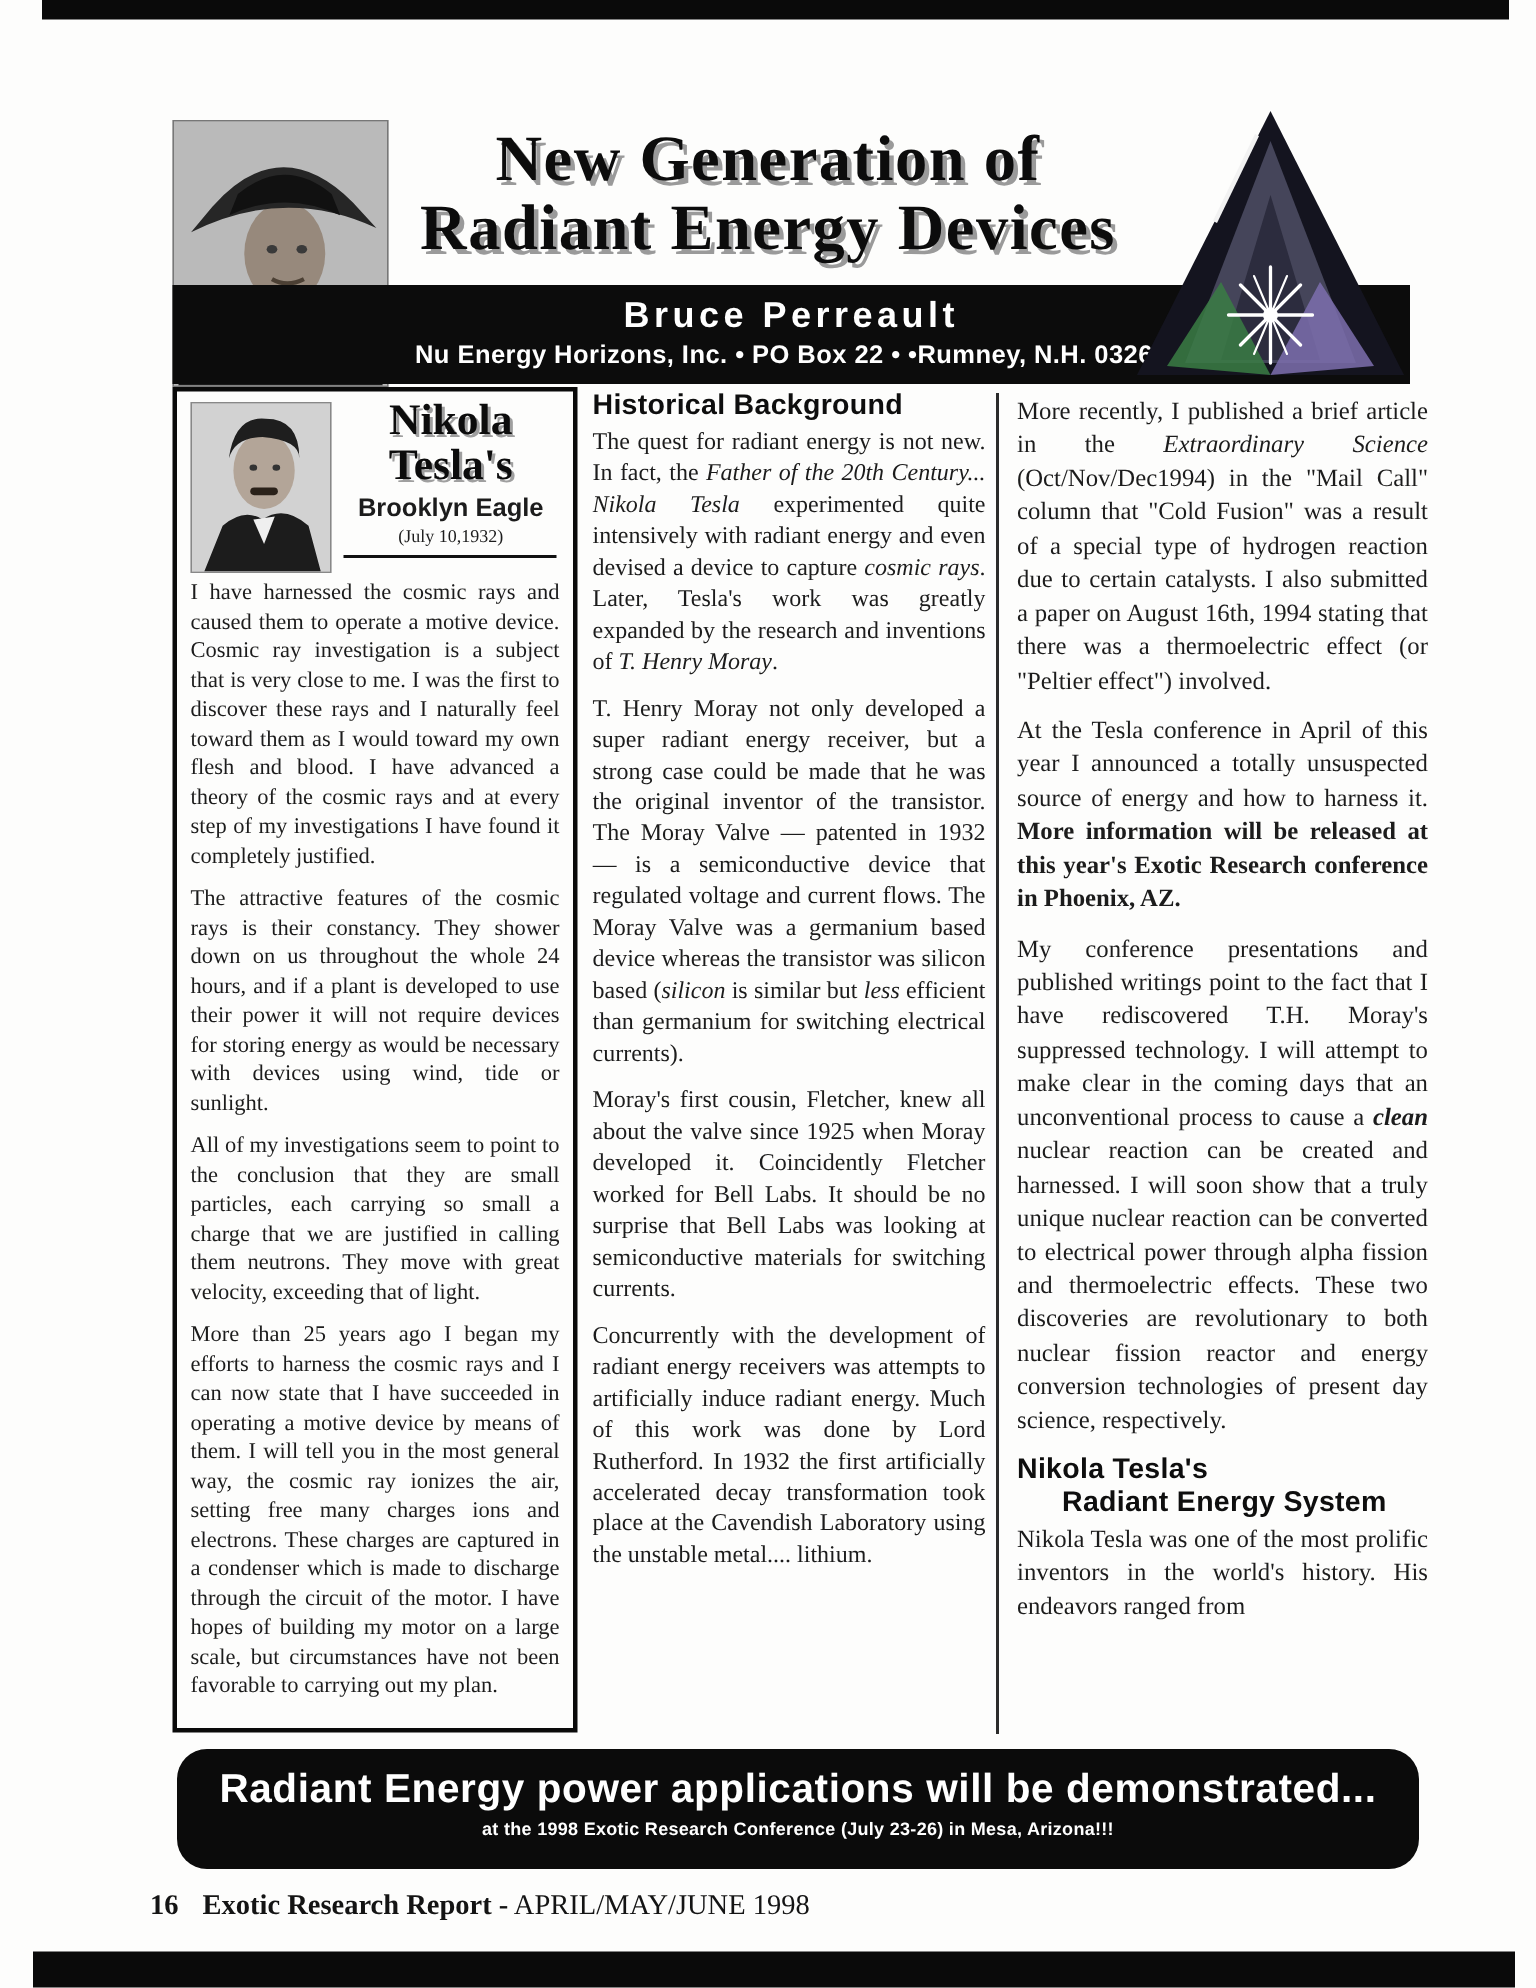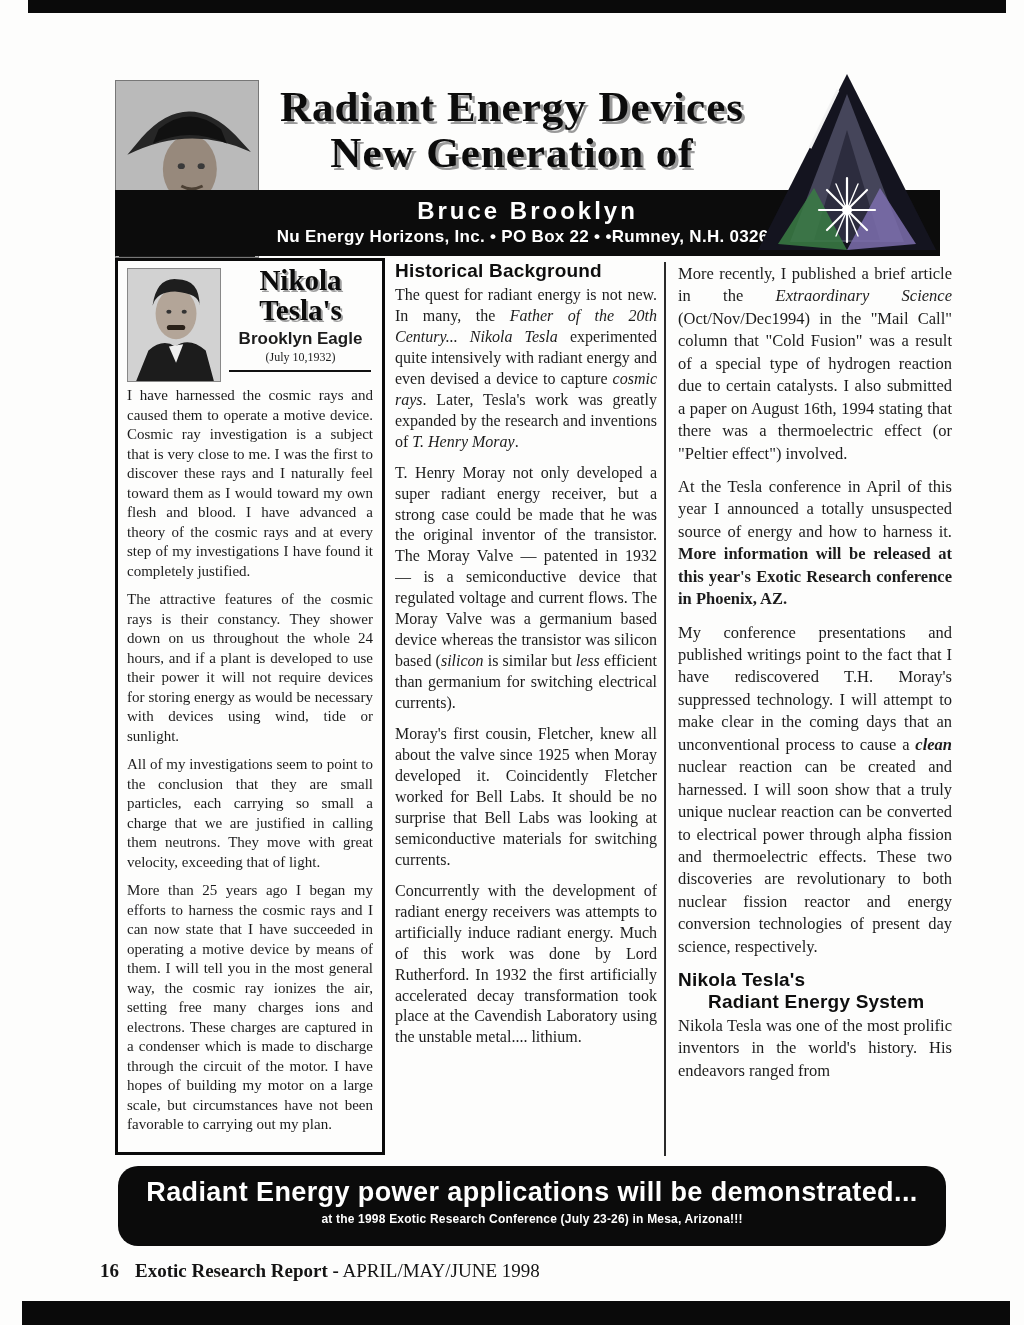--- a/index.html
+++ b/index.html
@@ -79,26 +79,26 @@
   <path d="M18 40 Q50 4 84 38 L95 50 Q52 30 8 52 Z" fill="#262626"></path>
   <path d="M30 34 Q52 16 74 34 L78 44 Q52 32 26 44 Z" fill="#111"></path>
   <path d="M2 124 L10 96 Q28 78 50 86 Q72 76 92 94 L98 124 Z" fill="#1b1b1b"></path>
   <path d="M44 88 L52 104 L60 86 Z" fill="#e8e8e8"></path>
   <ellipse cx="46" cy="60" rx="2.5" ry="2" fill="#3a3a3a"></ellipse>
   <ellipse cx="60" cy="60" rx="2.5" ry="2" fill="#3a3a3a"></ellipse>
   <path d="M46 74 Q53 78 61 74" stroke="#4c4034" stroke-width="2" fill="none"></path>
 </svg>
 
 <div class="abs" id="page-title">
+  <div>New Generation of</div>
   <div>Radiant Energy Devices</div>
-  <div>New Generation of</div>
 </div>
 
 <div class="abs" id="byline-band">
-  <div id="author-name">Bruce Brooklyn</div>
+  <div id="author-name">Bruce Perreault</div>
   <div id="author-affiliation">Nu Energy Horizons, Inc. • PO Box 22 • •Rumney, N.H. 03266</div>
 </div>
 
 <svg class="abs" id="conference-logo" viewBox="0 0 190 186">
   <polygon points="95,4 184,180 6,180" fill="#14141f"></polygon>
   <polygon points="95,24 152,172 38,172" fill="#45455a"></polygon>
   <polygon points="95,60 128,170 62,170" fill="#2c2c3e"></polygon>
   <polygon points="62,118 95,180 26,174" fill="#3a7d44" opacity="0.85"></polygon>
   <polygon points="128,118 164,174 95,180" fill="#7d6fae" opacity="0.85"></polygon>
   <line x1="58" y1="78" x2="86" y2="20" stroke="#f2f2f2" stroke-width="3"></line>
@@ -137,21 +137,21 @@
   <div class="vp-date">(July 10,1932)</div>
   <div class="vp-rule"></div>
   <p class="vp-p">I have harnessed the cosmic rays and caused them to operate a motive device. Cosmic ray investigation is a subject that is very close to me. I was the first to discover these rays and I naturally feel toward them as I would toward my own flesh and blood. I have advanced a theory of the cosmic rays and at every step of my investigations I have found it completely justified.</p>
   <p class="vp-p">The attractive features of the cosmic rays is their constancy. They shower down on us throughout the whole 24 hours, and if a plant is developed to use their power it will not require devices for storing energy as would be necessary with devices using wind, tide or sunlight.</p>
   <p class="vp-p">All of my investigations seem to point to the conclusion that they are small particles, each carrying so small a charge that we are justified in calling them neutrons. They move with great velocity, exceeding that of light.</p>
   <p class="vp-p">More than 25 years ago I began my efforts to harness the cosmic rays and I can now state that I have succeeded in operating a motive device by means of them. I will tell you in the most general way, the cosmic ray ionizes the air, setting free many charges ions and electrons. These charges are captured in a condenser which is made to discharge through the circuit of the motor. I have hopes of building my motor on a large scale, but circumstances have not been favorable to carrying out my plan.</p>
 </div>
 
 <div class="abs" id="middle-column">
   <div class="col-heading">Historical Background</div>
-  <p class="col-p"><span>The quest for radiant energy is not new. In many, the </span><i>Father of the 20th Century... Nikola Tesla</i><span> experimented quite intensively with radiant energy and even devised a device to capture </span><i>cosmic rays</i><span>. Later, Tesla's work was greatly expanded by the research and inventions of </span><i>T. Henry Moray</i><span>.</span></p>
+  <p class="col-p"><span>The quest for radiant energy is not new. In fact, the </span><i>Father of the 20th Century... Nikola Tesla</i><span> experimented quite intensively with radiant energy and even devised a device to capture </span><i>cosmic rays</i><span>. Later, Tesla's work was greatly expanded by the research and inventions of </span><i>T. Henry Moray</i><span>.</span></p>
   <p class="col-p"><span>T. Henry Moray not only developed a super radiant energy receiver, but a strong case could be made that he was the original inventor of the transistor. The Moray Valve — patented in 1932 — is a semiconductive device that regulated voltage and current flows. The Moray Valve was a germanium based device whereas the transistor was silicon based (</span><i>silicon</i><span> is similar but </span><i>less</i><span> efficient than germanium for switching electrical currents).</span></p>
   <p class="col-p"><span>Moray's first cousin, Fletcher, knew all about the valve since 1925 when Moray developed it. Coincidently Fletcher worked for Bell Labs. It should be no surprise that Bell Labs was looking at semiconductive materials for switching currents.</span></p>
   <p class="col-p"><span>Concurrently with the development of radiant energy receivers was attempts to artificially induce radiant energy. Much of this work was done by Lord Rutherford.  In 1932 the first artificially accelerated decay transformation took place at the Cavendish Laboratory using the unstable metal.... lithium.</span></p>
 </div>
 
 <div class="abs" id="column-divider"></div>
 
 <div class="abs" id="right-column">
   <p class="col-p"><span>More recently, I published a brief article in the </span><i>Extraordinary Science</i><span> (Oct/Nov/Dec1994) in the "Mail Call" column that "Cold Fusion" was a result of a special type of hydrogen reaction due to certain catalysts. I also submitted a paper on August 16th, 1994 stating that there was a thermoelectric effect (or "Peltier effect") involved.</span></p>
   <p class="col-p"><span>At the Tesla conference in April of this year I announced a totally unsuspected source of energy and how to harness it. </span><b>More information will be released at this year's Exotic Research conference in Phoenix, AZ.</b></p>

